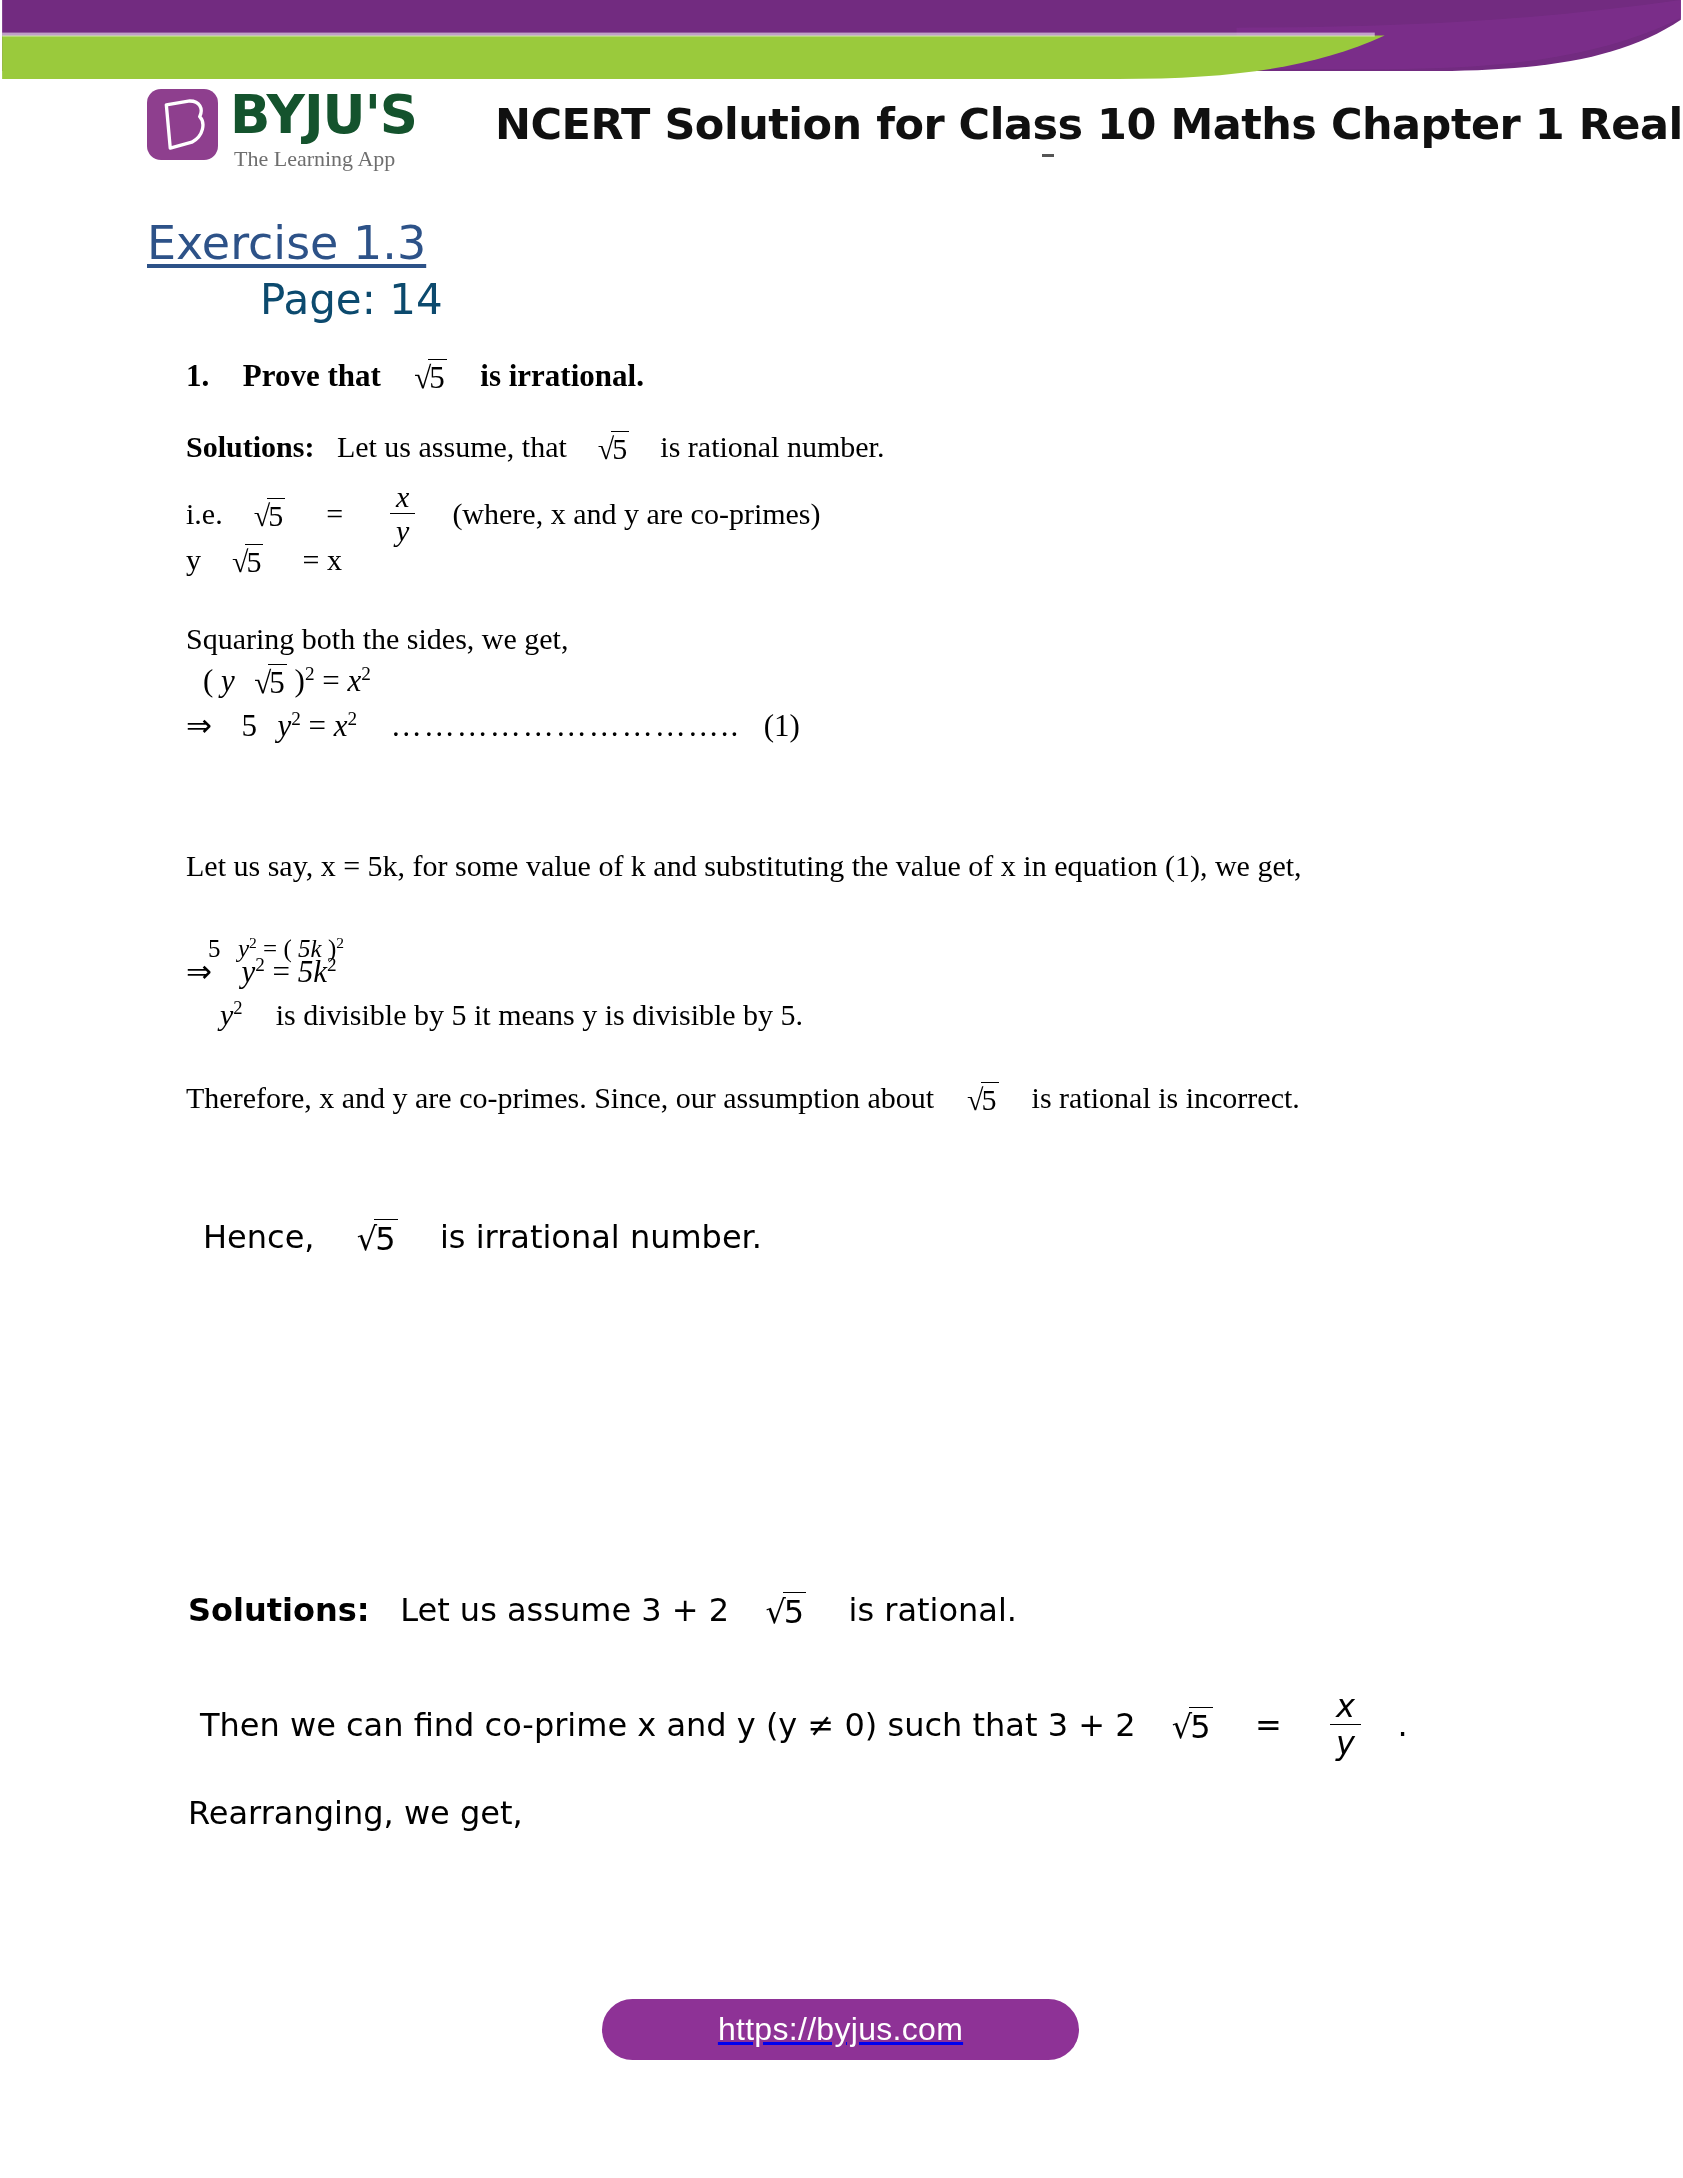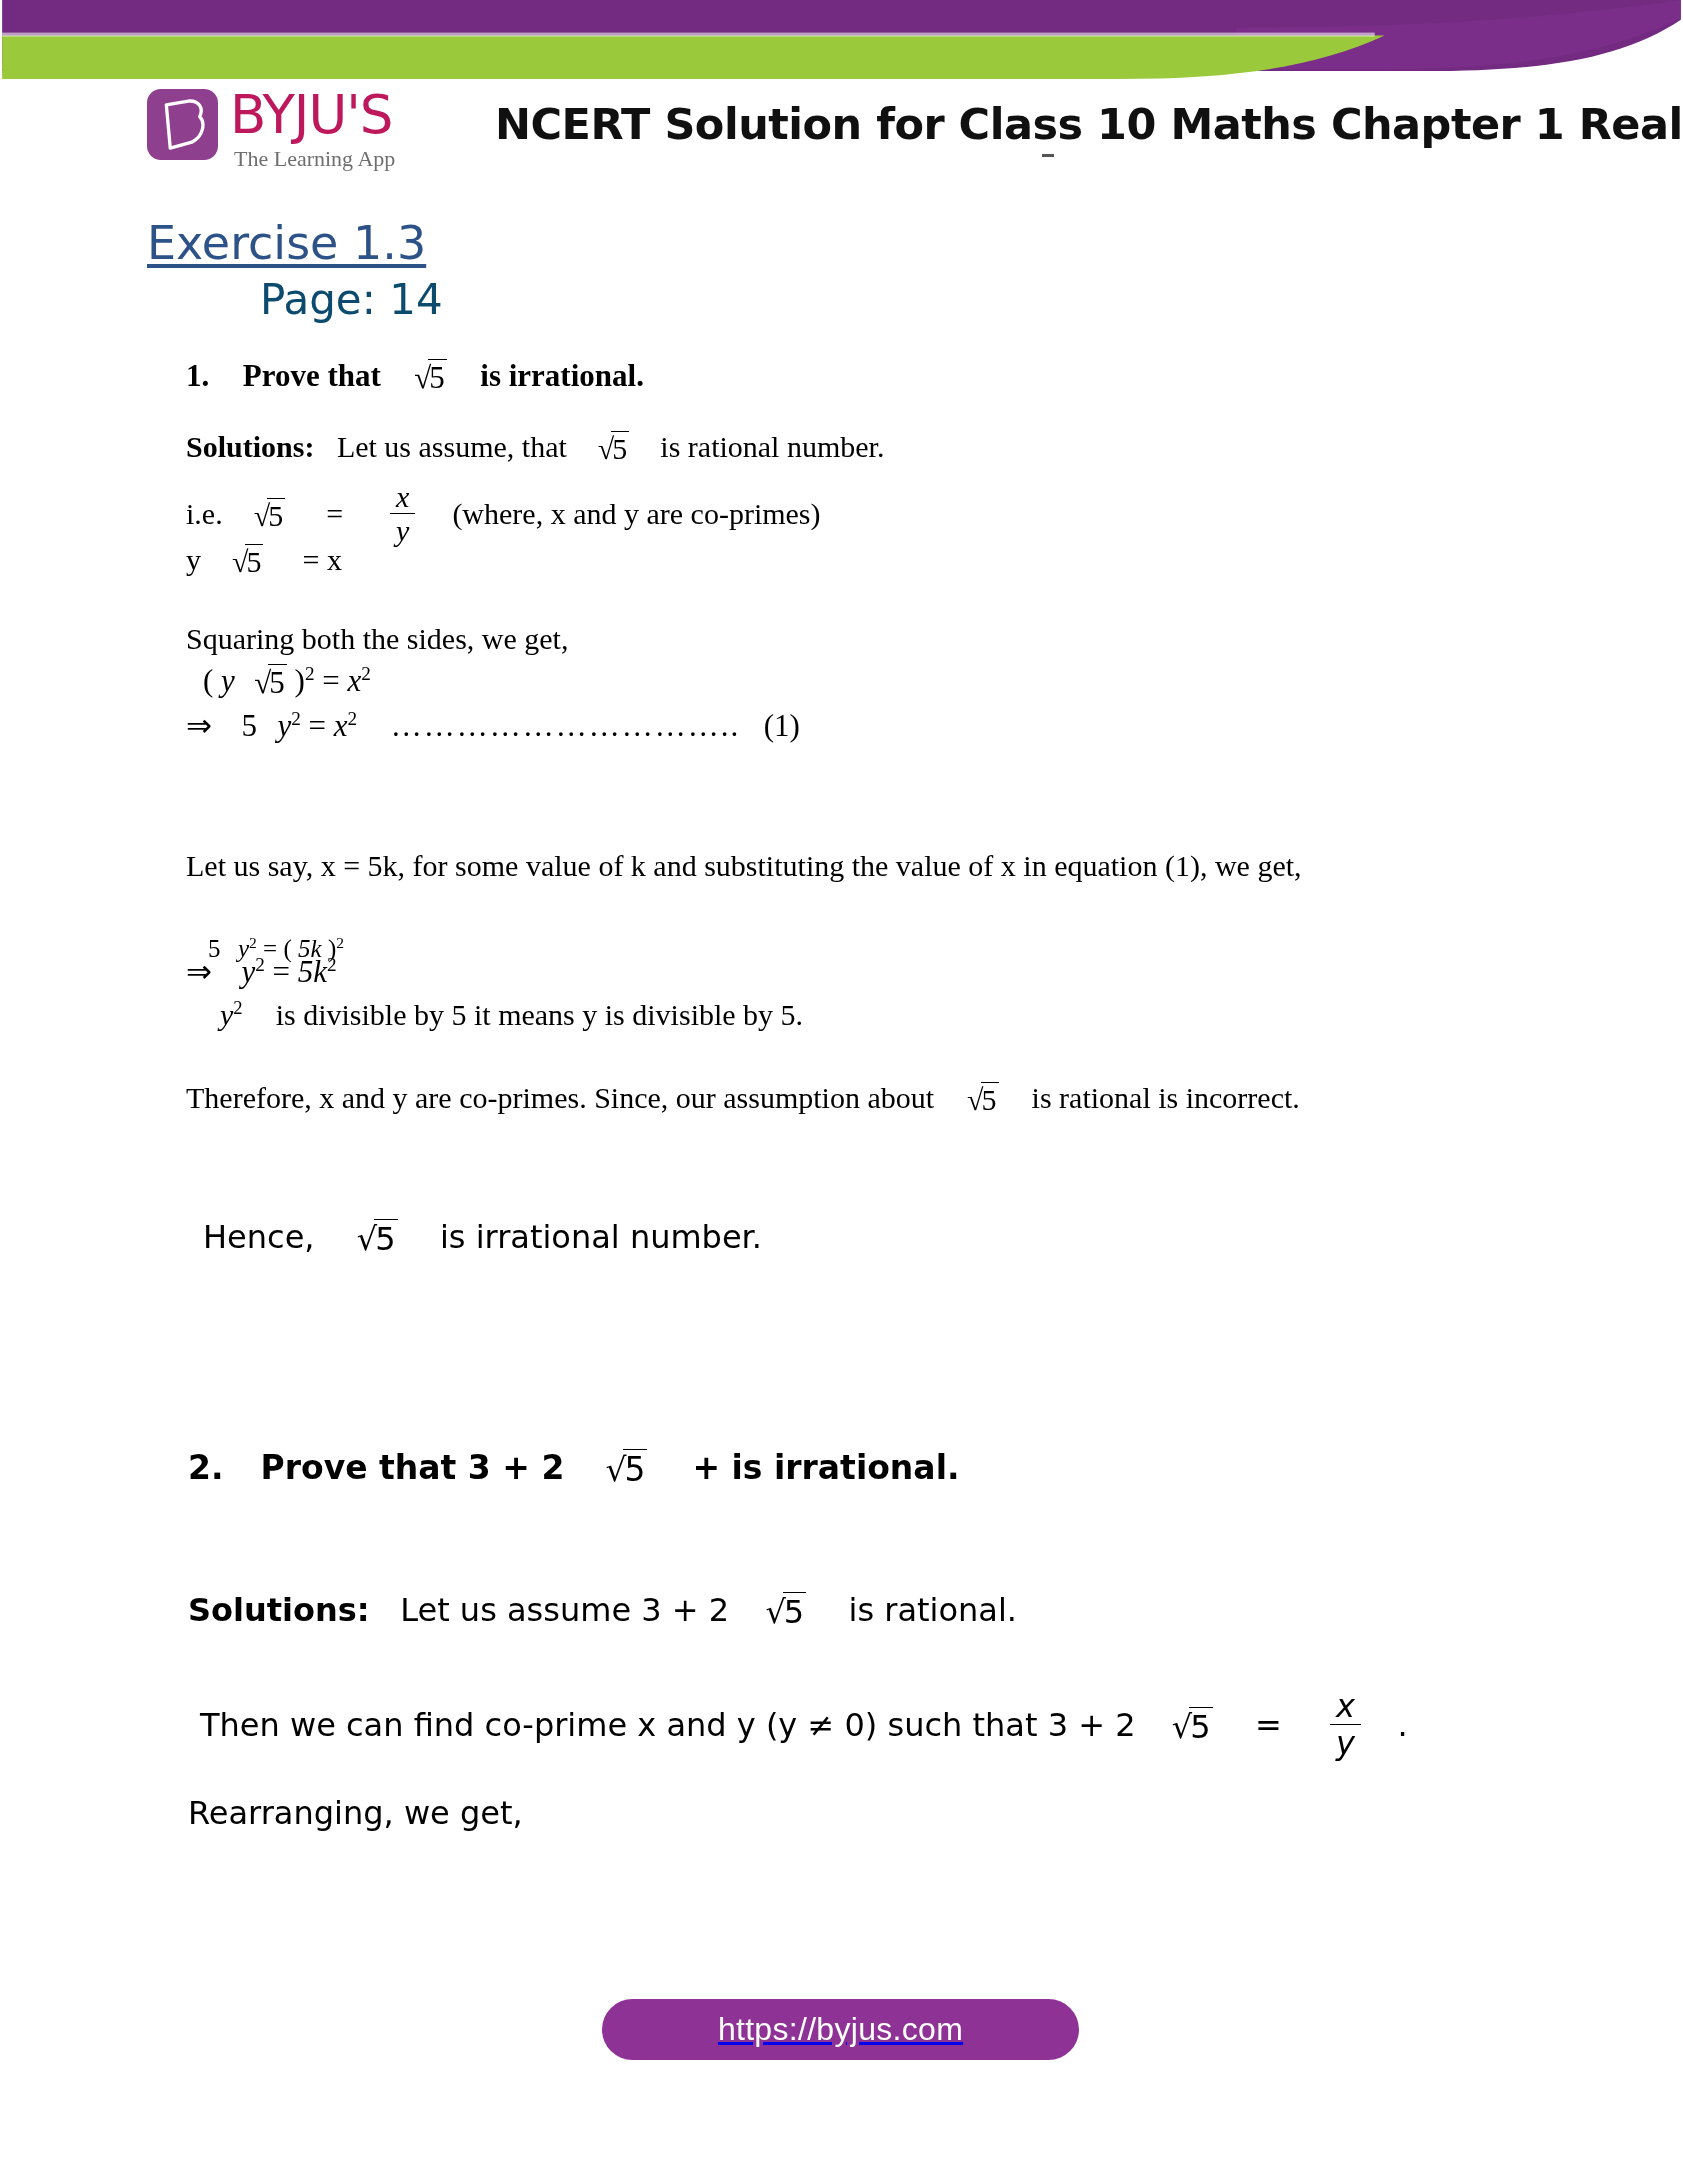--- a/index.html
+++ b/index.html
@@ -44,24 +44,24 @@
   .logo-mark .b-glyph {
     position: absolute;
     left: 13px; top: 10px;
     width: 46px; height: 51px;
   }
   .logo-word {
     position: absolute;
     left: 83px;
     top: 0px;
     font-family: "DejaVu Sans", sans-serif;
-    font-weight: normal;
+    font-weight: bold;
     font-size: 53px;
     letter-spacing: -1px;
-    color: #be185d;
+    color: #14532d;
     line-height: 1.05;
   }
   .logo-tag {
     position: absolute;
     left: 87px;
     top: 59px;
     font-family: Liberation Serif, serif;
     font-size: 22px;
     color: #6e6e6e;
     letter-spacing: 0px;
@@ -342,29 +342,20 @@
   </div>
 
   <div class="row sans" style="left:203px; top:1218px; font-size:32px;">
     <span>Hence,</span>
     <span style="display:inline-block;width:22px"></span>
     <span class="radical"><span class="sign">√</span><span class="radicand">5</span></span>
     <span style="display:inline-block;width:22px"></span>
     <span>is irrational number.</span>
   </div>
 
-  <div class="row q-sans" style="left:188px; top:1448px;">
-    <span>2.</span>
-    <span style="display:inline-block;width:14px"></span>
-    <span>Prove that 3 + 2</span>
-    <span style="display:inline-block;width:18px"></span>
-    <span class="radical"><span class="sign">√</span><span class="radicand">5</span></span>
-    <span style="display:inline-block;width:22px"></span>
-    <span>+ is irrational.</span>
-  </div>
 
   <div class="row sans" style="left:188px; top:1591px; font-size:32px;">
     <span class="sans-b">Solutions:</span>
     <span>&nbsp;</span>
     <span>Let us assume 3 + 2</span>
     <span style="display:inline-block;width:16px"></span>
     <span class="radical"><span class="sign">√</span><span class="radicand">5</span></span>
     <span style="display:inline-block;width:22px"></span>
     <span>is rational.</span>
   </div>

